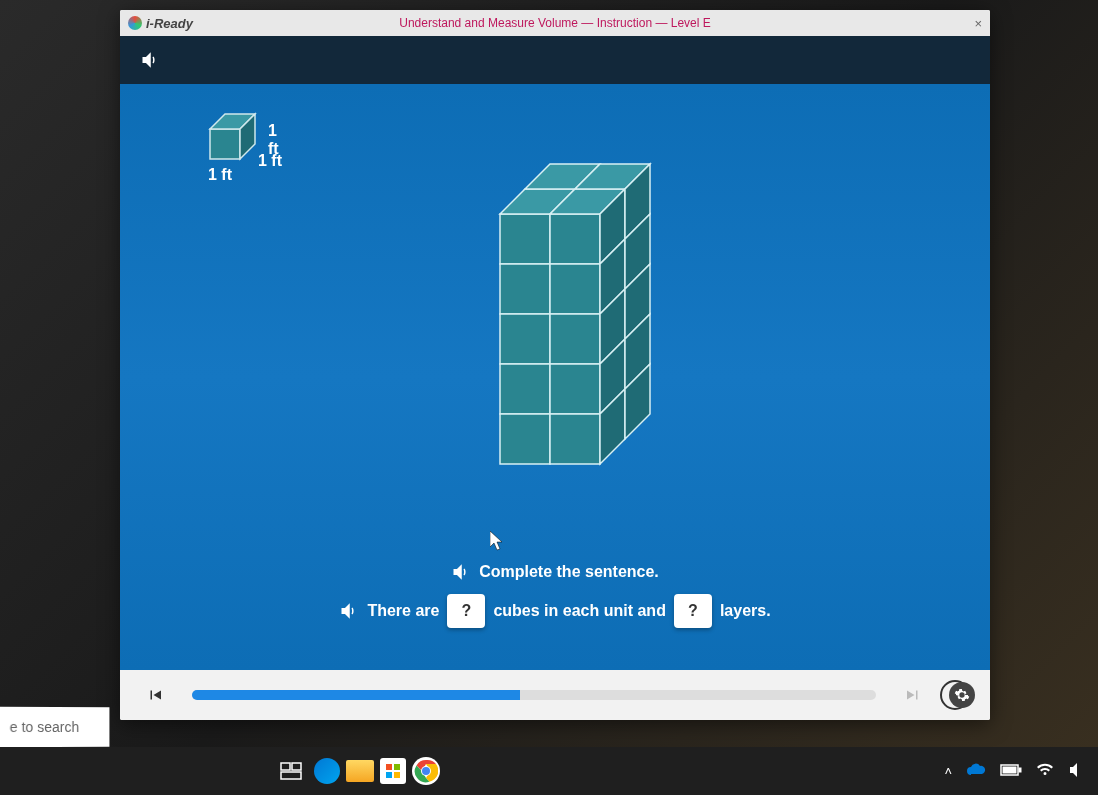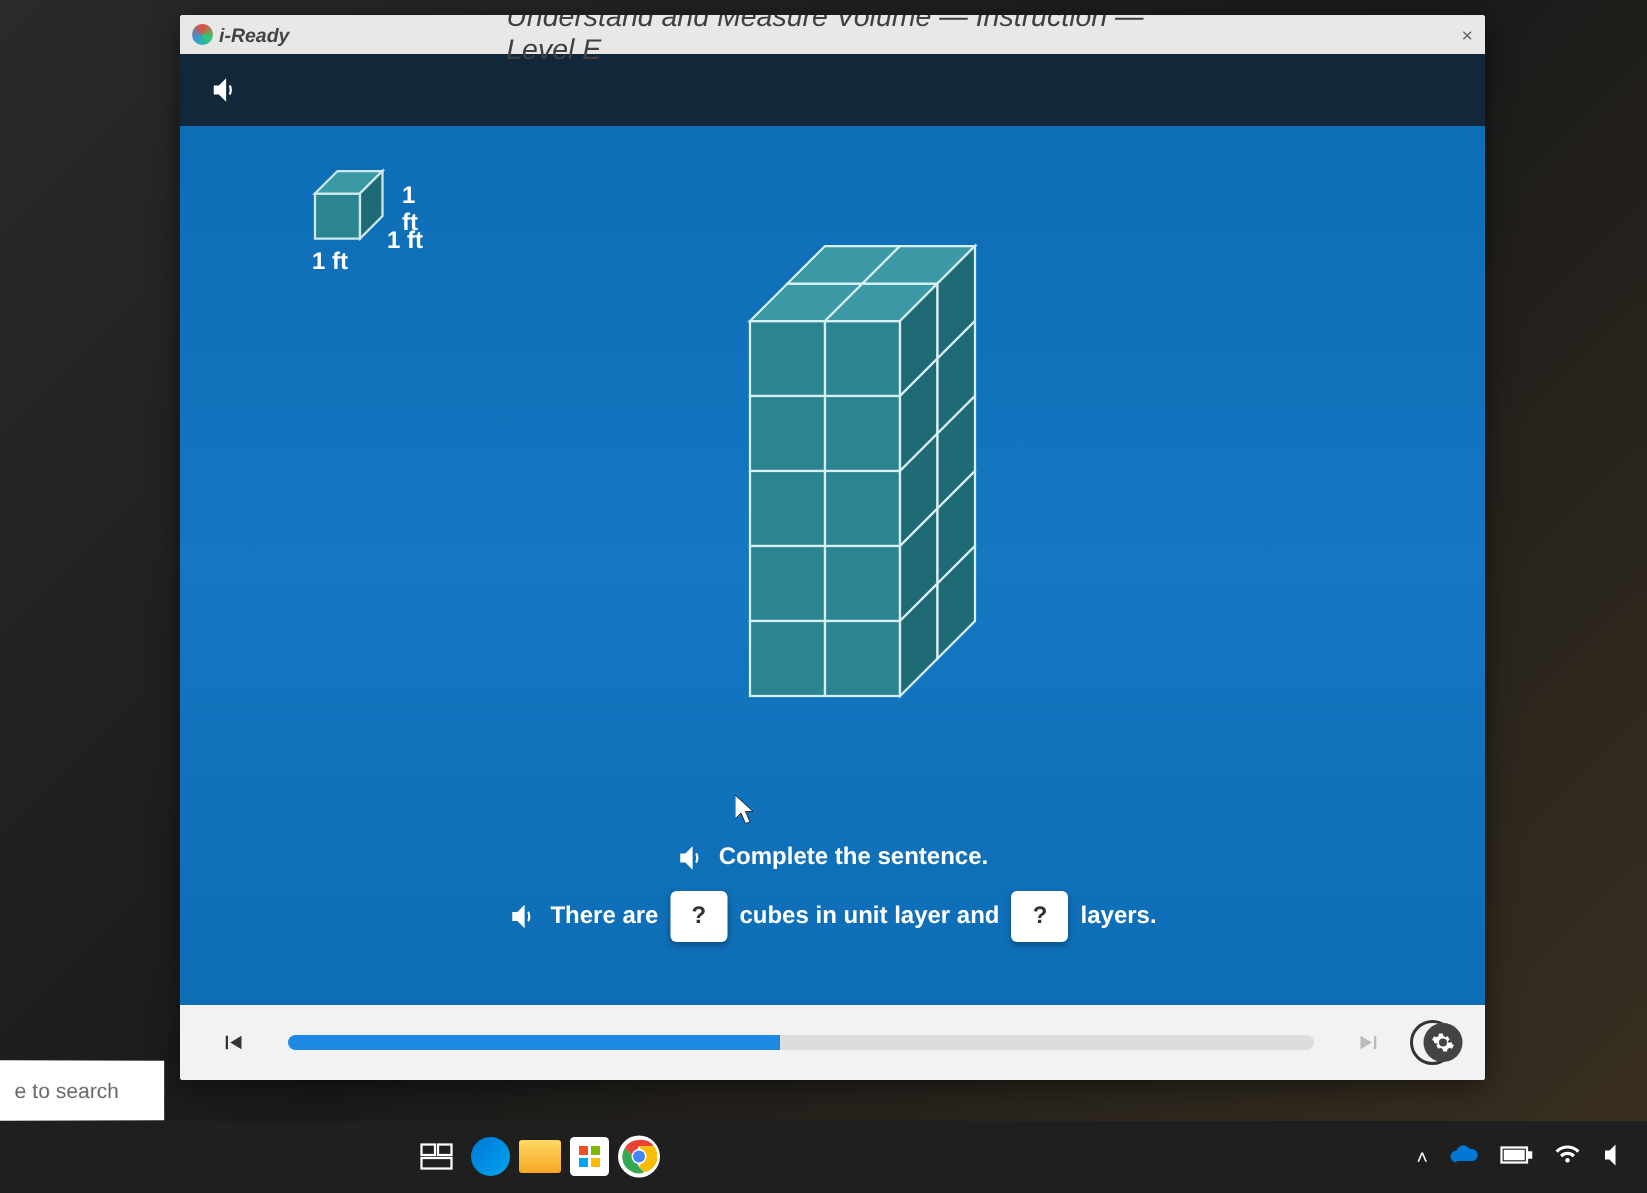--- a/index.html
+++ b/index.html
@@ -34,21 +34,21 @@
       background: #e8e8e8;
       display: flex;
       align-items: center;
       padding: 0 8px;
       font-size: 13px;
       color: #555;
       position: relative;
     }
     .logo-dot { width: 14px; height: 14px; border-radius: 50%; background: conic-gradient(#e74c3c, #2ecc71, #3498db, #e74c3c); margin-right: 4px; }
     .brand { font-weight: bold; font-style: italic; color: #444; text-align: right; }
-    .lesson-title { position: absolute; left: 50%; transform: translateX(-50%); font-size: 19px; color: #404040; font-style: italic; }
+    .lesson-title { position: absolute; left: 50%; transform: translateX(-50%); font-size: 12px; color: #be185d; }
     .close-x { position: absolute; right: 8px; color: #666; cursor: pointer; }
     .instruction-bar {
       background: #12283a;
       color: #fff;
       padding: 14px 20px;
       font-size: 16px;
       display: flex;
       align-items: flex-start;
       gap: 10px;
     }
@@ -278,21 +278,21 @@
         </div>
         <div class="prompt-line">
           <span class="speaker-icon">
             <svg viewBox="0 0 24 24" fill="none" stroke="#fff" stroke-width="2">
                 <path d="M3 9v6h4l5 5V4L7 9H3z" fill="#fff"></path>
                 <path d="M16 8c1.5 1.5 1.5 6.5 0 8"></path>
               </svg>
           </span>
           <span>There are</span>
           <span class="answer-box">?</span>
-          <span>cubes in unit layer and</span>
+          <span>cubes in each unit and</span>
           <span class="answer-box">?</span>
           <span>layers.</span>
         </div>
       </div>
 
     </div>
 
     <div class="footer-bar">
       <div class="nav-btn">
         <svg width="18" height="18" viewBox="0 0 24 24" fill="#333">

